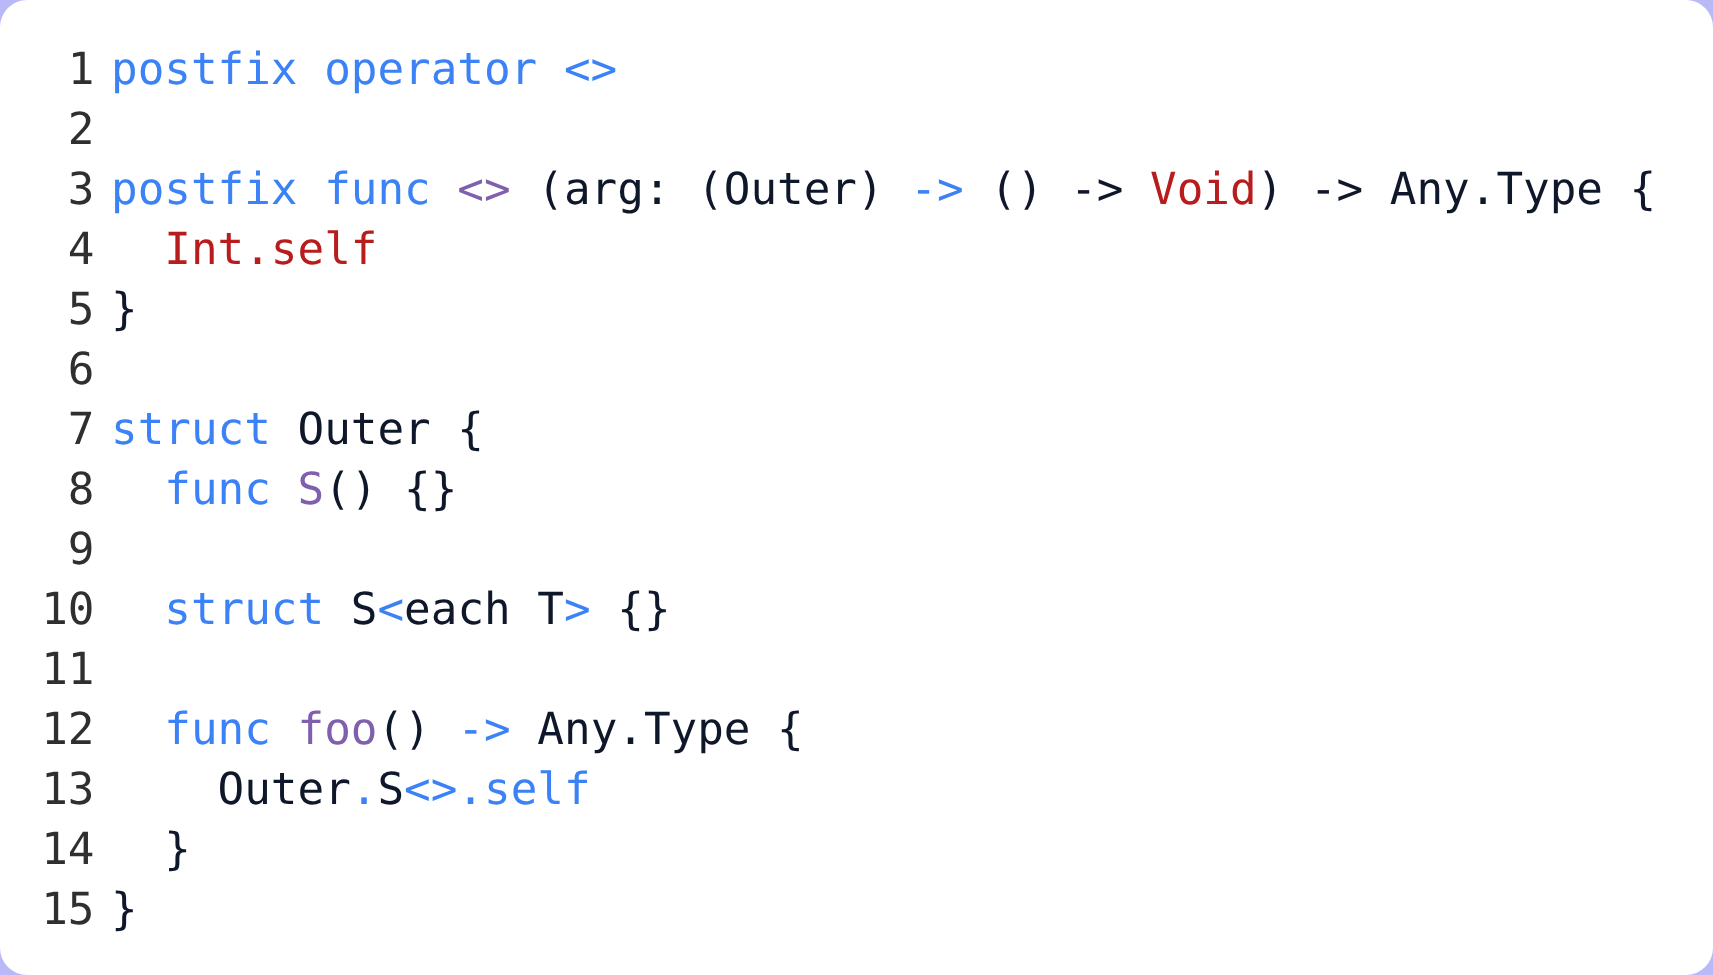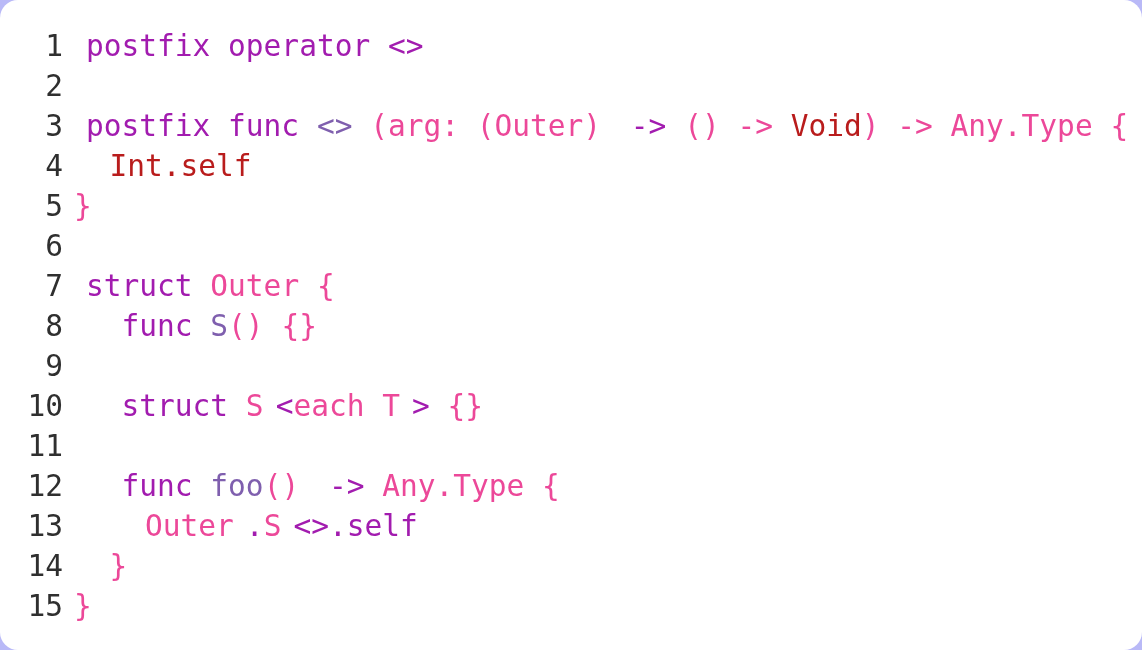--- a/index.html
+++ b/index.html
@@ -16,23 +16,23 @@
     font-family:"DejaVu Sans Mono", "Liberation Mono", monospace;
     font-size:29.5px; line-height:40px; color:#333333;
     white-space:pre;
   }
   .line { display:flex; height:40px; }
   .ln {
     width:63px; text-align:right; color:#2f2f2f; flex:0 0 auto;
     padding-right:11px;
   }
   .src { flex:0 0 auto; }
-  .kw { color:#a21caf;margin-left:12px; }
+  .kw { color:#3b82f6; }
   .fn { color:#7f5fae; }
   .ty { color:#b91c1c; }
-  .pl { color:#ec4899; }
+  .pl { color:#0f172a; }
 </style>
 </head>
 <body>
 
 <div class="card">
   <div class="code" id="code"><div class="line"><span class="ln">1</span><span class="src"><span class="kw">postfix operator &lt;&gt;</span></span></div><div class="line"><span class="ln">2</span><span class="src"></span></div><div class="line"><span class="ln">3</span><span class="src"><span class="kw">postfix func </span><span class="fn">&lt;&gt;</span><span class="pl"> (arg: (Outer) </span><span class="kw">-&gt;</span><span class="pl"> () -&gt; </span><span class="ty">Void</span><span class="pl">) -&gt; Any.Type {</span></span></div><div class="line"><span class="ln">4</span><span class="src"><span class="pl">  </span><span class="ty">Int.self</span></span></div><div class="line"><span class="ln">5</span><span class="src"><span class="pl">}</span></span></div><div class="line"><span class="ln">6</span><span class="src"></span></div><div class="line"><span class="ln">7</span><span class="src"><span class="kw">struct</span><span class="pl"> Outer {</span></span></div><div class="line"><span class="ln">8</span><span class="src"><span class="pl">  </span><span class="kw">func</span><span class="pl"> </span><span class="fn">S</span><span class="pl">() {}</span></span></div><div class="line"><span class="ln">9</span><span class="src"></span></div><div class="line"><span class="ln">10</span><span class="src"><span class="pl">  </span><span class="kw">struct</span><span class="pl"> S</span><span class="kw">&lt;</span><span class="pl">each T</span><span class="kw">&gt;</span><span class="pl"> {}</span></span></div><div class="line"><span class="ln">11</span><span class="src"></span></div><div class="line"><span class="ln">12</span><span class="src"><span class="pl">  </span><span class="kw">func</span><span class="pl"> </span><span class="fn">foo</span><span class="pl">() </span><span class="kw">-&gt;</span><span class="pl"> Any.Type {</span></span></div><div class="line"><span class="ln">13</span><span class="src"><span class="pl">    Outer</span><span class="kw">.</span><span class="pl">S</span><span class="kw">&lt;&gt;.self</span></span></div><div class="line"><span class="ln">14</span><span class="src"><span class="pl">  }</span></span></div><div class="line"><span class="ln">15</span><span class="src"><span class="pl">}</span></span></div></div>
 </div>
 
 </body></html>

